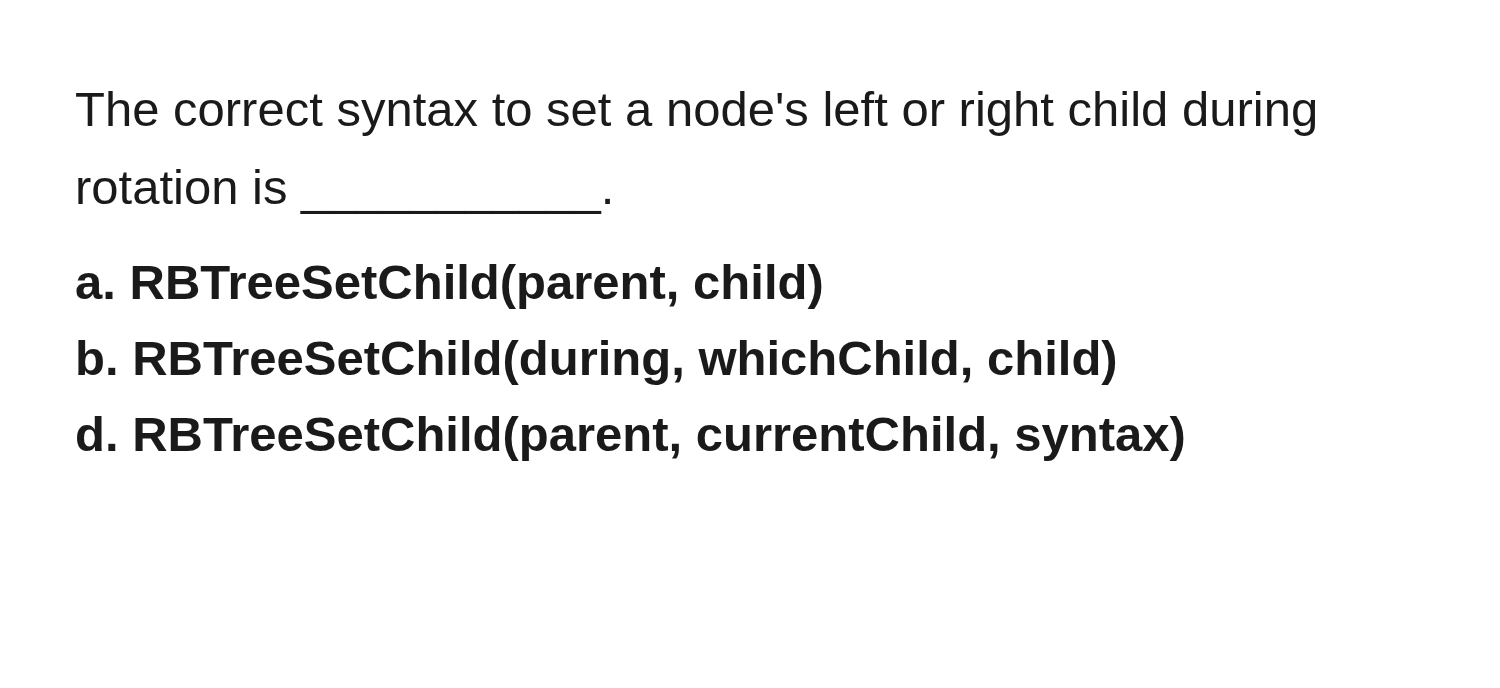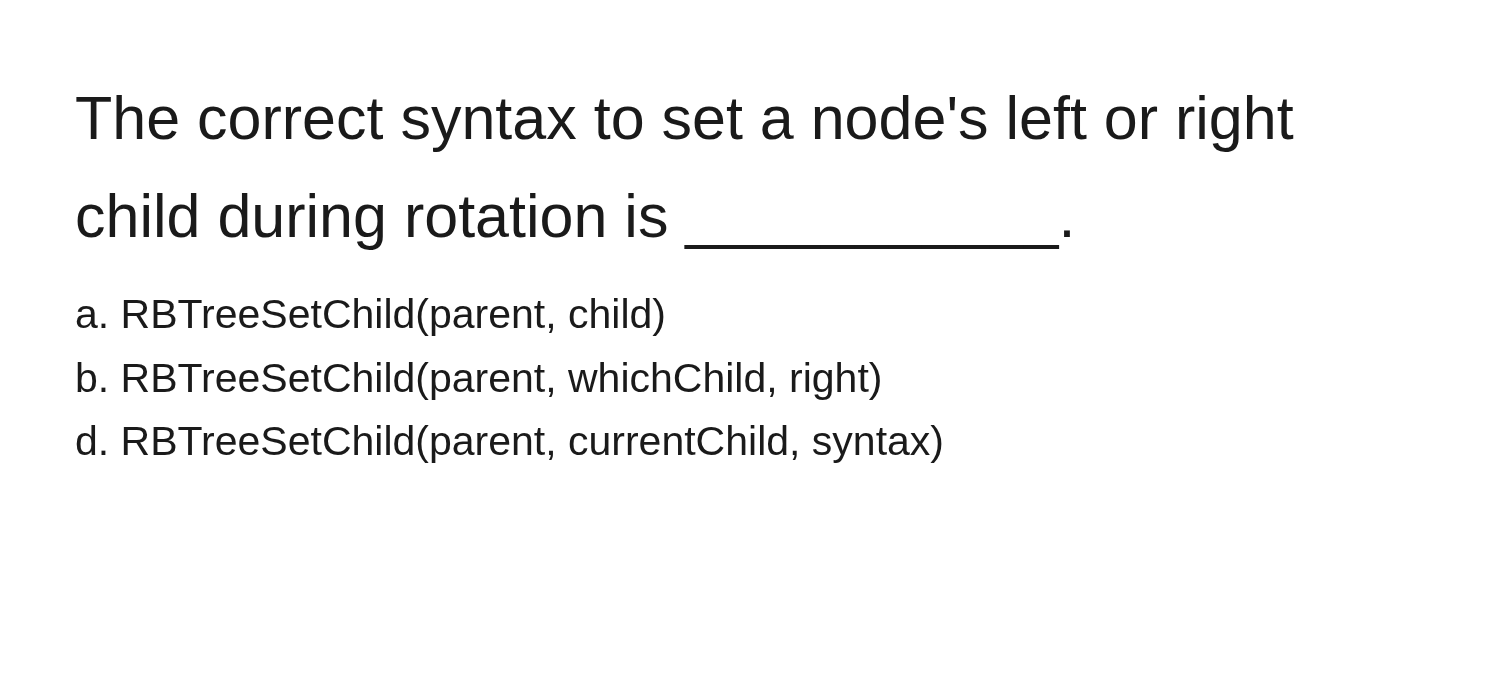--- a/index.html
+++ b/index.html
@@ -8,54 +8,54 @@
       box-sizing: border-box;
     }
     body {
       width: 1500px;
       height: 688px;
       background: #ffffff;
       font-family: -apple-system, BlinkMacSystemFont, "Segoe UI", Helvetica, Arial, sans-serif;
       padding: 70px 75px;
     }
     .question-text {
-      font-size: 61px;
+      font-size: 49px;
       line-height: 1.6;
       color: #1a1a1a;
       font-weight: 400;
       margin-bottom: 18px;
     }
     .options {
       display: flex;
       flex-direction: column;
     }
     .option {
-      font-size: 41px;
+      font-size: 49px;
       line-height: 1.55;
       color: #1a1a1a;
-      font-weight: 400;
+      font-weight: 700;
     }
     .option-label {
       display: inline;
     }
     .option-text {
       display: inline;
     }
   </style>
 </head>
 <body>
 
 <div class="question-text">The correct syntax to set a node's left or right child during rotation is ___________.</div>
 
 <div class="options">
   <div class="option">
     <span class="option-label">a.</span>
     <span class="option-text">RBTreeSetChild(parent, child)</span>
   </div>
   <div class="option">
     <span class="option-label">b.</span>
-    <span class="option-text">RBTreeSetChild(parent, whichChild, right)</span>
+    <span class="option-text">RBTreeSetChild(during, whichChild, child)</span>
   </div>
   <div class="option">
     <span class="option-label">d.</span>
     <span class="option-text">RBTreeSetChild(parent, currentChild, syntax)</span>
   </div>
 </div>
 
 </body></html>

